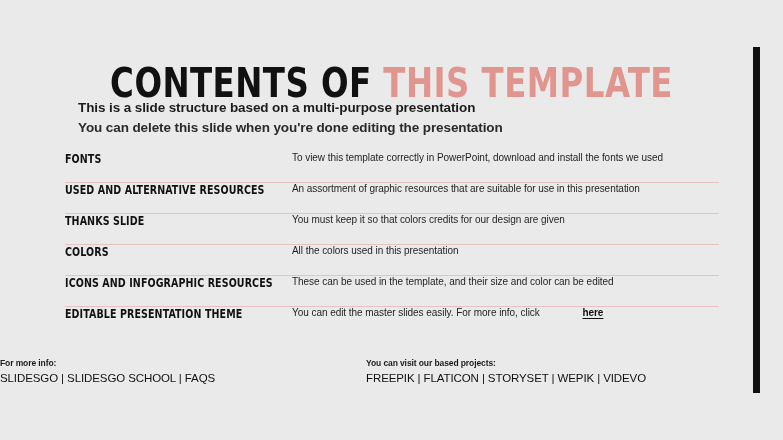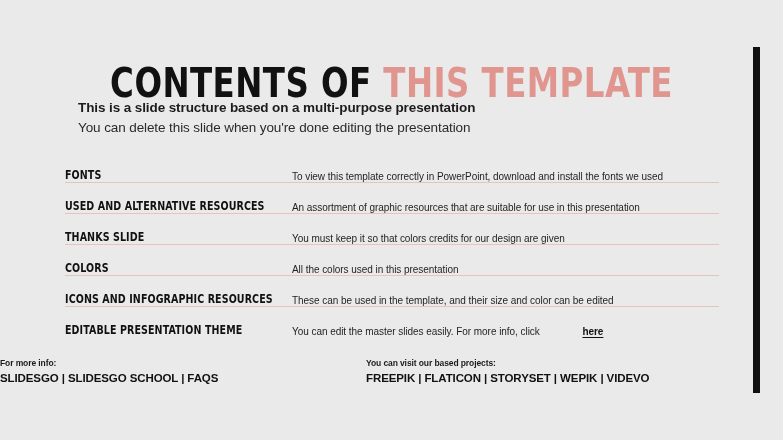--- a/index.html
+++ b/index.html
@@ -61,39 +61,39 @@
   }
   .subtitle-strong {
     font-size: 13.5px;
     font-weight: 700;
     color: #1c1c1c;
     line-height: 18px;
     letter-spacing: -0.1px;
   }
   .subtitle-light {
     font-size: 13.5px;
-    font-weight: 400;
+    font-weight: 700;
     color: #2a2a2a;
     line-height: 19px;
     letter-spacing: -0.1px;
     margin-top: 1px;
   }
 
   
   .contents-table {
     position: absolute;
     left: 65px;
     top: 152px;
     width: 654px;
   }
   .row {
     position: relative;
     height: 30px;
     display: flex;
-    align-items: flex-end;
+    align-items: flex-start;
   }
   .row + .row {
     border-top: 1.2px solid #e6c3bd;
   }
   .row-label {
     width: 227px;
     flex: 0 0 227px;
     font-family: "DejaVu Sans Condensed", "Liberation Sans Narrow", "Liberation Sans", sans-serif;
     font-weight: 700;
     font-size: 11.5px;
@@ -139,21 +139,21 @@
   }
   .footer-heading {
     font-size: 8.5px;
     font-weight: 700;
     color: #1c1c1c;
     letter-spacing: -0.1px;
     line-height: 11px;
   }
   .footer-links {
     font-size: 11.5px;
-    font-weight: 700;
+    font-weight: 400;
     color: #111111;
     letter-spacing: -0.1px;
     line-height: 15px;
     margin-top: 2px;
     white-space: nowrap;
   }
 </style>
 </head>
 <body>
 

